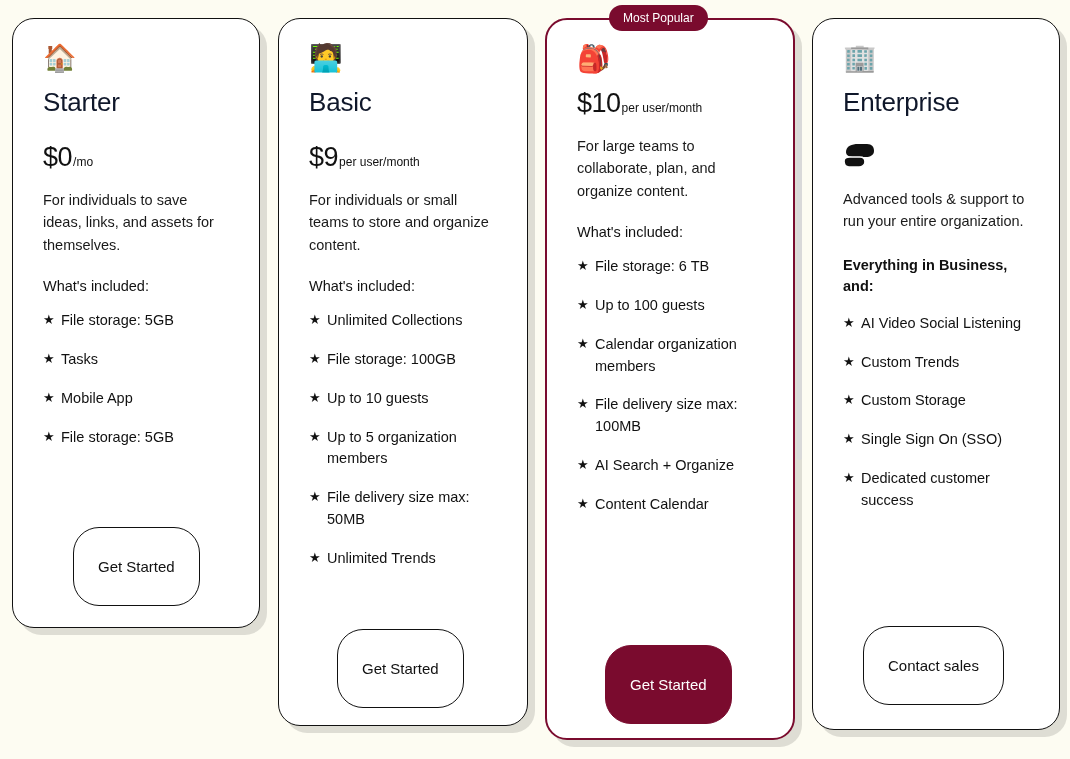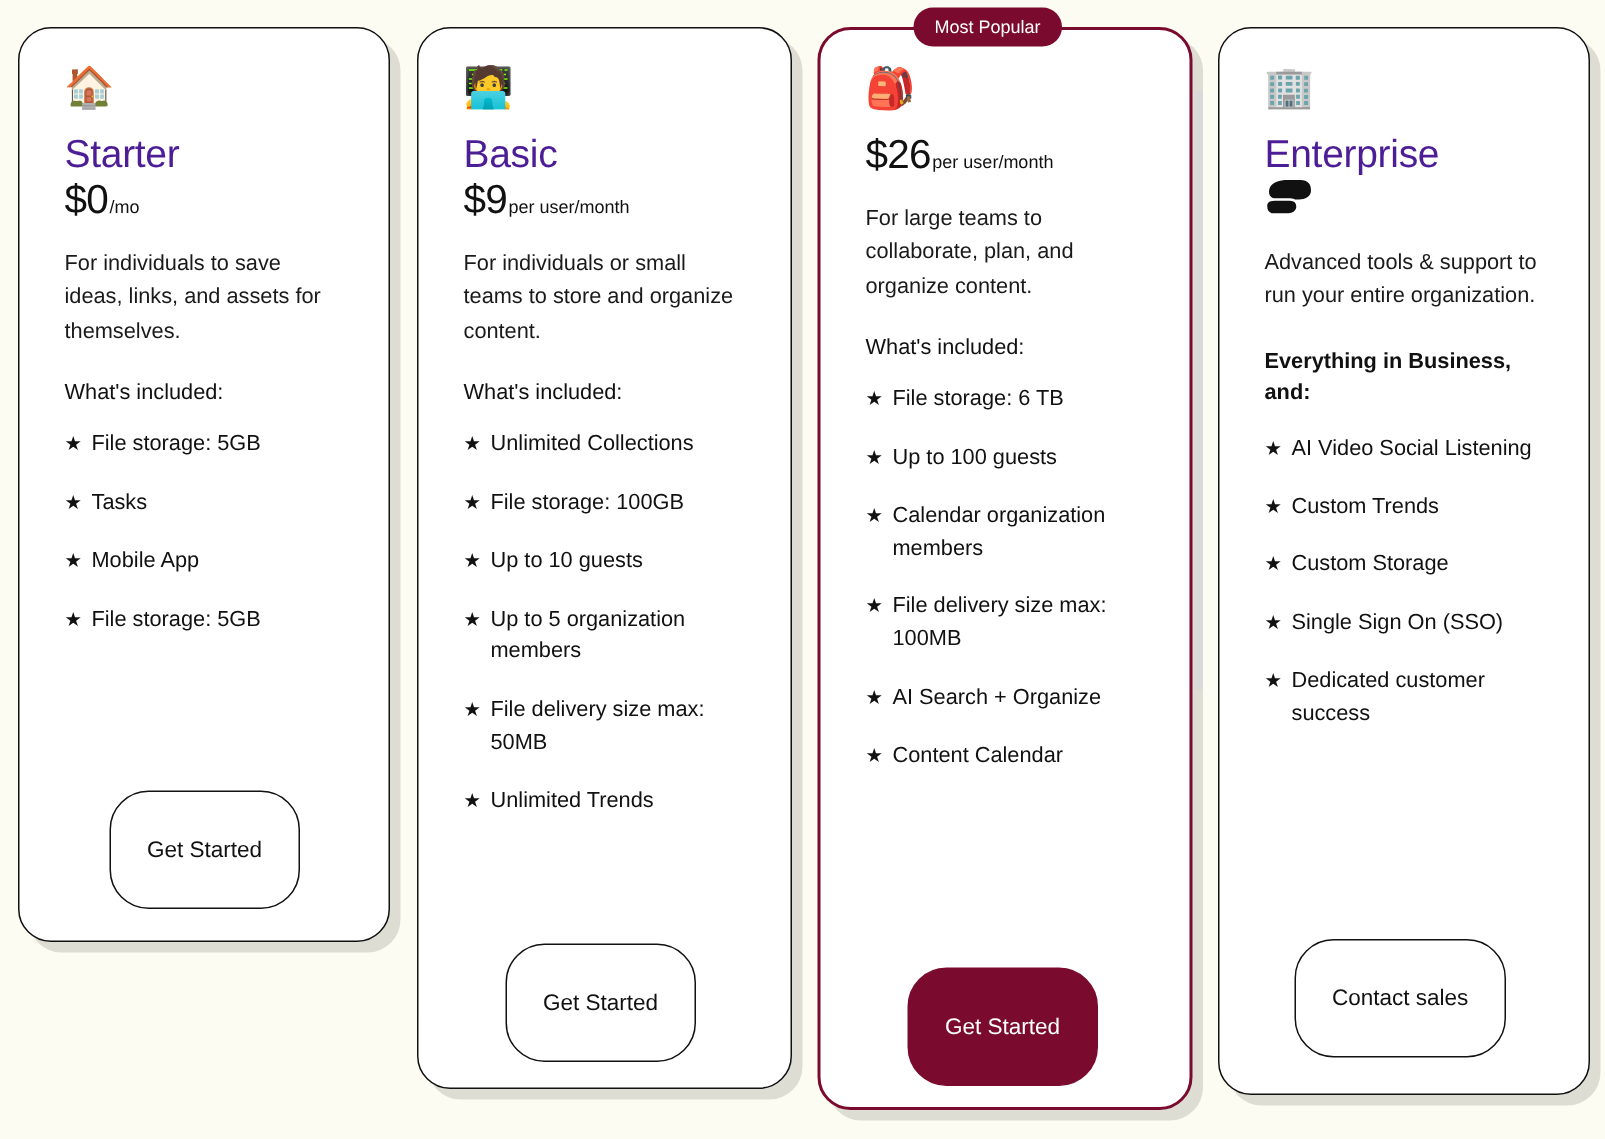--- a/index.html
+++ b/index.html
@@ -48,22 +48,22 @@
     font-size: 27px;
     line-height: 1;
     height: 32px;
     margin-bottom: 10px;
   }
   .plan-icon svg { display: block; }
 
   .plan-name {
     font-size: 26px;
     font-weight: 400;
-    color: #4c1d95;
-    margin: 0 0 0 0;
+    color: #0f172a;
+    margin: 0 0 24px 0;
     letter-spacing: -0.2px;
   }
   .price-row {
     margin: 0 0 16px 0;
     display: flex;
     align-items: baseline;
   }
   .price {
     font-size: 27px;
     color: #111111;
@@ -219,21 +219,21 @@
           <span class="star">★</span>
           <span class="ftext">Unlimited Trends</span>
         </li>
     </ul>
     <button class="btn btn-basic">Get Started</button>
   </div>
 
   <div class="card card-business highlight">
     <div class="plan-icon">🎒</div>
     <div class="price-row">
-      <span class="price">$26</span>
+      <span class="price">$10</span>
       <span class="price-unit">per user/month</span>
     </div>
     <p class="desc">For large teams to collaborate, plan, and organize content.</p>
     <p class="included-title">What's included:</p>
     <ul class="features">
       <li>
           <span class="star">★</span>
           <span class="ftext">File storage: 6 TB</span>
         </li>
       <li>

